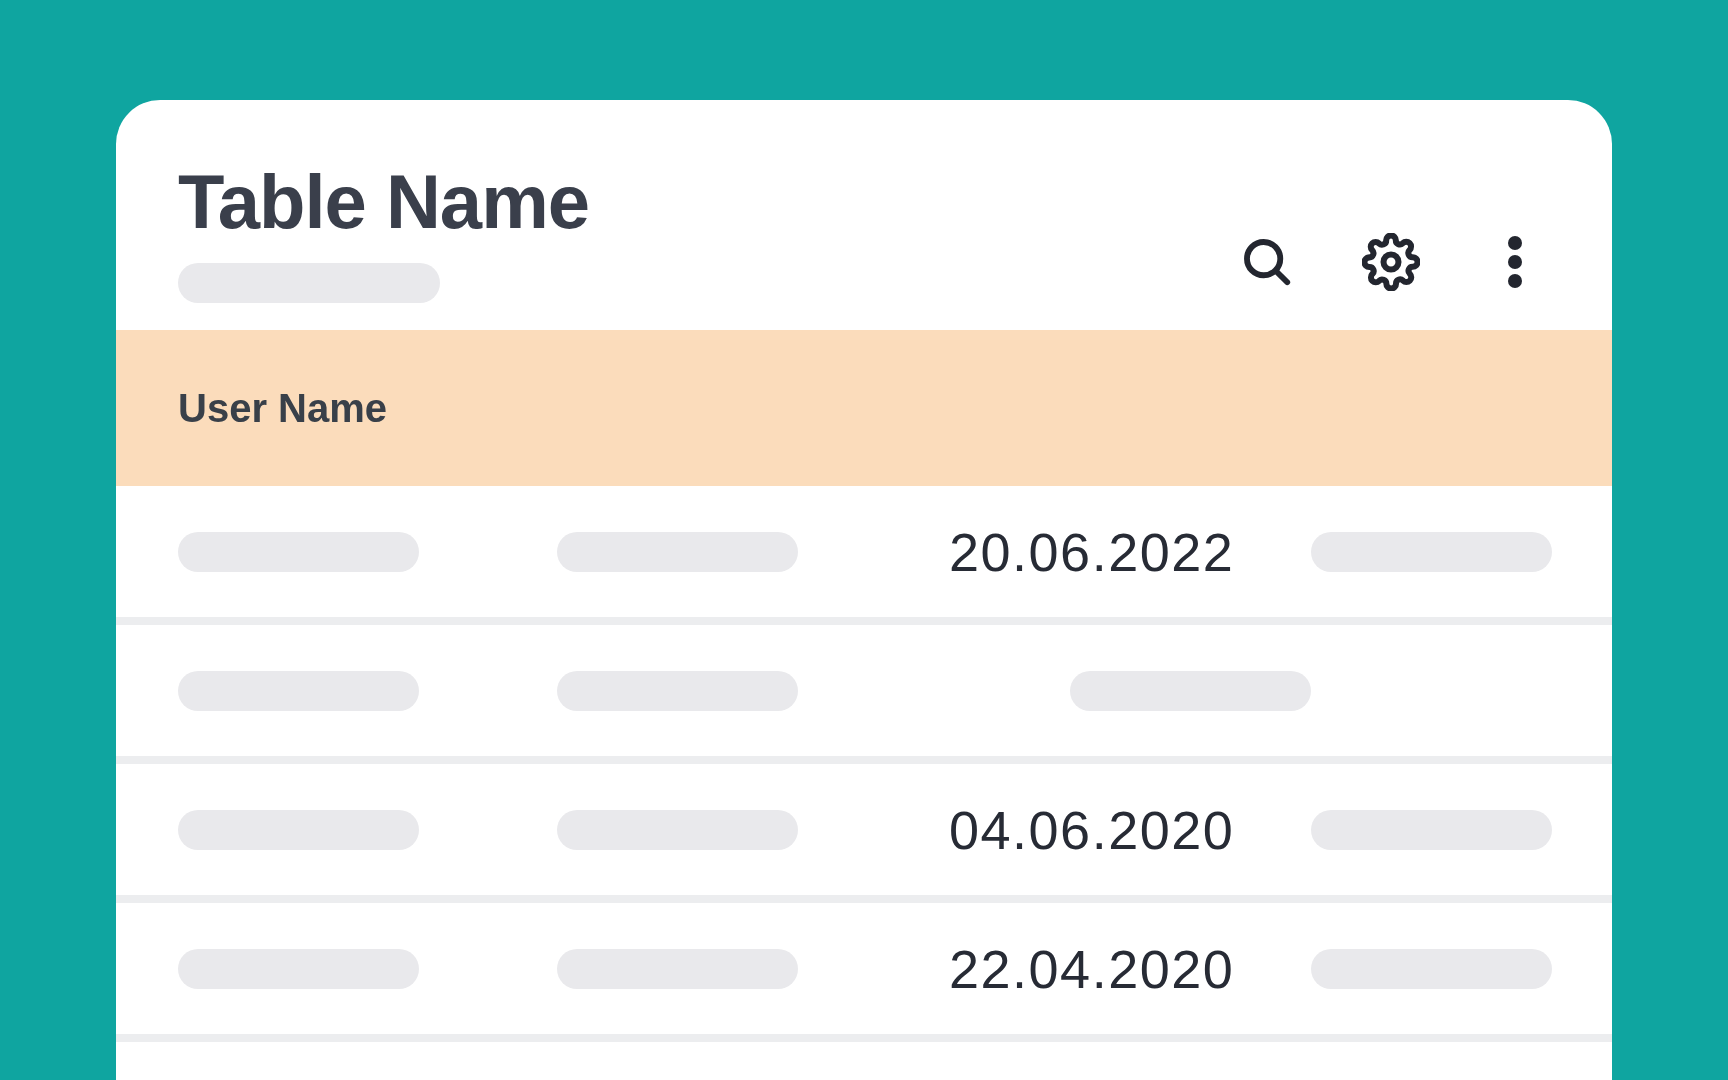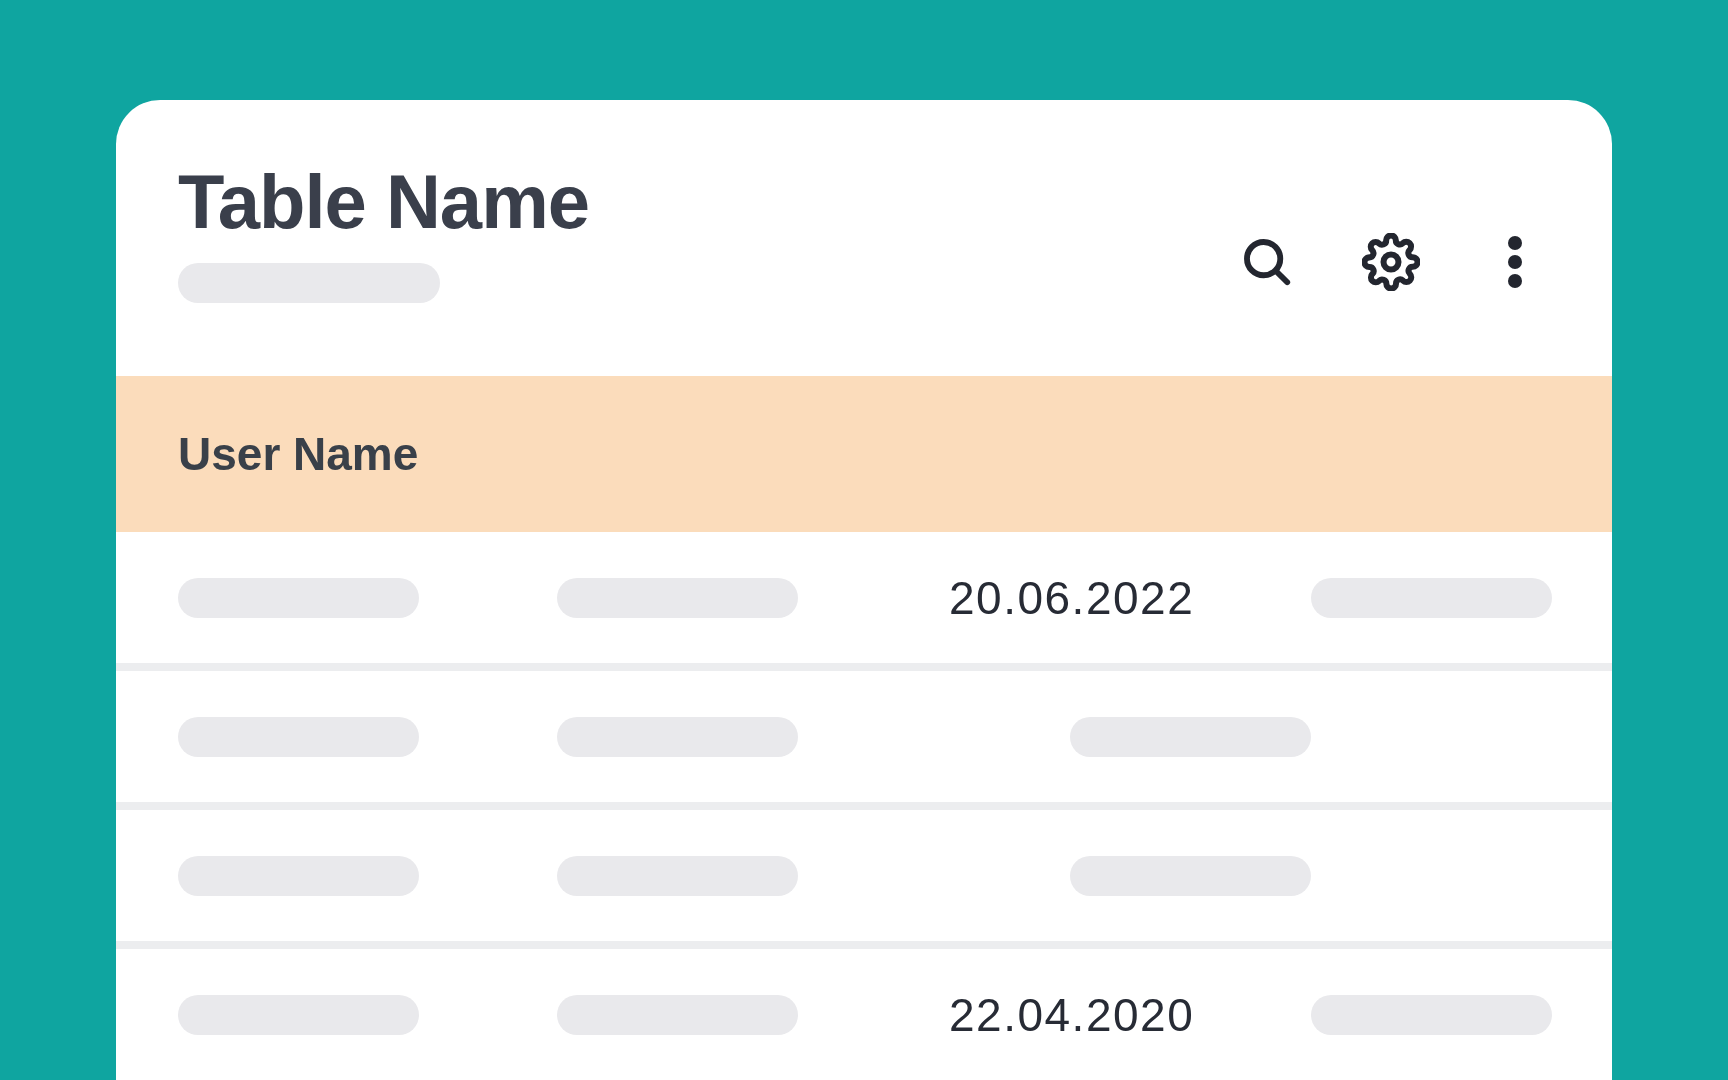--- a/index.html
+++ b/index.html
@@ -13,21 +13,21 @@
   .card {
     position: absolute;
     left: 116px; top: 100px;
     width: 1496px; height: 980px;
     background: #ffffff;
     border-radius: 44px 44px 0 0;
     overflow: hidden;
   }
   .card-header {
     position: relative;
-    height: 276px;
+    height: 230px;
   }
   .card-title {
     position: absolute;
     left: 62px; top: 62px;
     font-size: 76px;
     font-weight: 700;
     line-height: 80px;
     color: #3A3F4B;
     letter-spacing: -1px;
     white-space: nowrap;
@@ -61,39 +61,39 @@
   }
   .grid-row {
     display: grid;
     grid-template-columns: 379px 392px 362px 1fr;
     align-items: center;
     padding: 0 62px;
     box-sizing: border-box;
   }
   .table-head.grid-row { height: 156px; }
   .th {
-    font-size: 46px;
+    font-size: 40px;
     font-weight: 700;
     color: #394049;
     white-space: nowrap;
   }
   .th.right { text-align: right; }
   .row {
     height: 139px;
     border-bottom: 8px solid #ECEDEF;
   }
   .cell { display: flex; }
   .cell.right { justify-content: flex-end; }
   .pill {
     width: 241px; height: 40px;
     border-radius: 20px;
     background: #E9E9EC;
   }
   .date {
-    font-size: 46px;
+    font-size: 54px;
     font-weight: 400;
     color: #272B35;
     letter-spacing: 1.5px;
     white-space: nowrap;
   }
 </style>
 </head>
 <body>
 
 <div class="card">
@@ -160,20 +160,21 @@
       </div>
   </div>
 
   <div class="row grid-row">
     <div class="cell">
         <div class="pill"></div>
       </div>
     <div class="cell">
         <div class="pill"></div>
       </div>
+    <div class="cell date">04.06.2020</div>
     <div class="cell right">
         <div class="pill"></div>
       </div>
   </div>
 
   <div class="row grid-row">
     <div class="cell">
         <div class="pill"></div>
       </div>
     <div class="cell">

